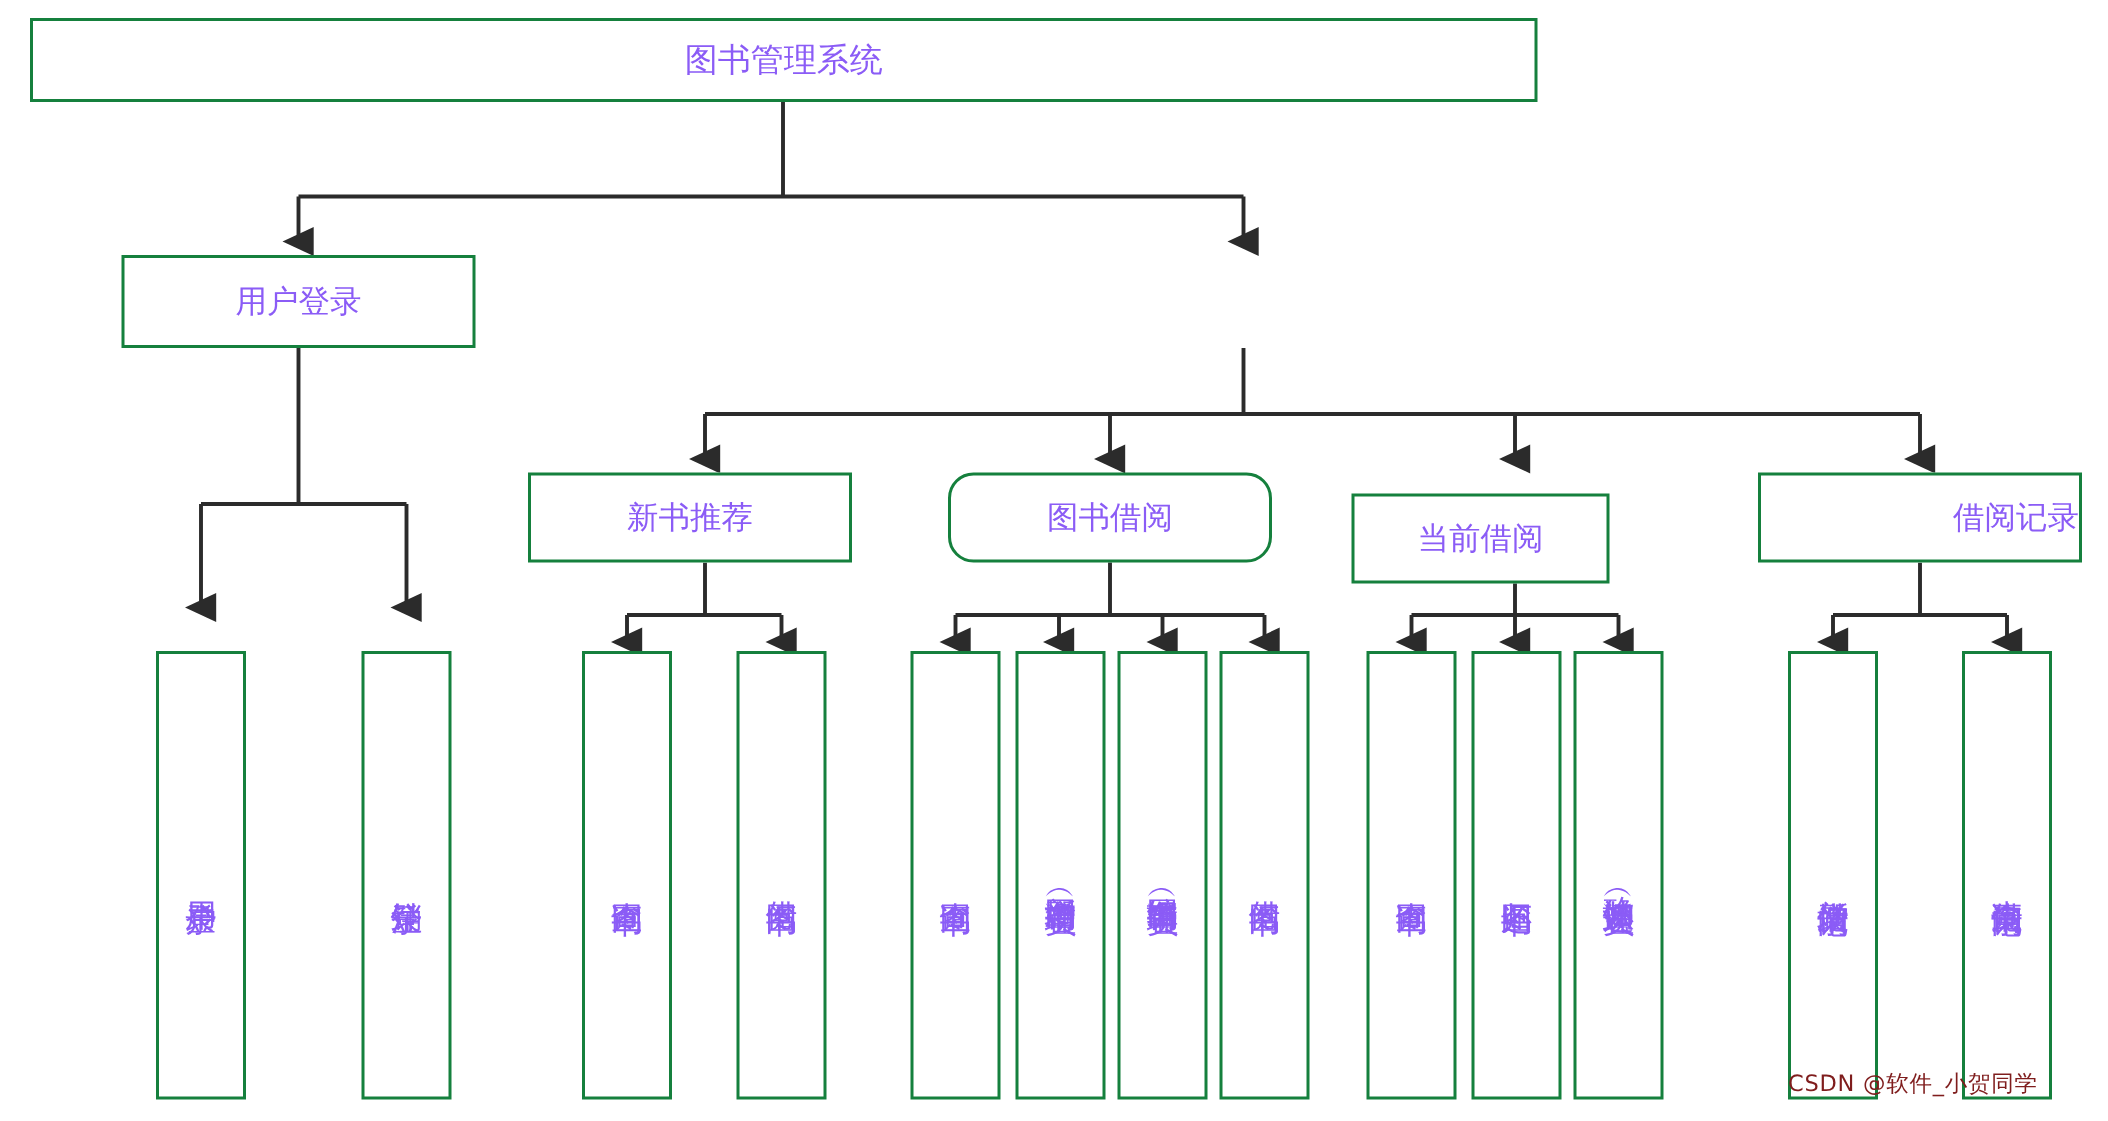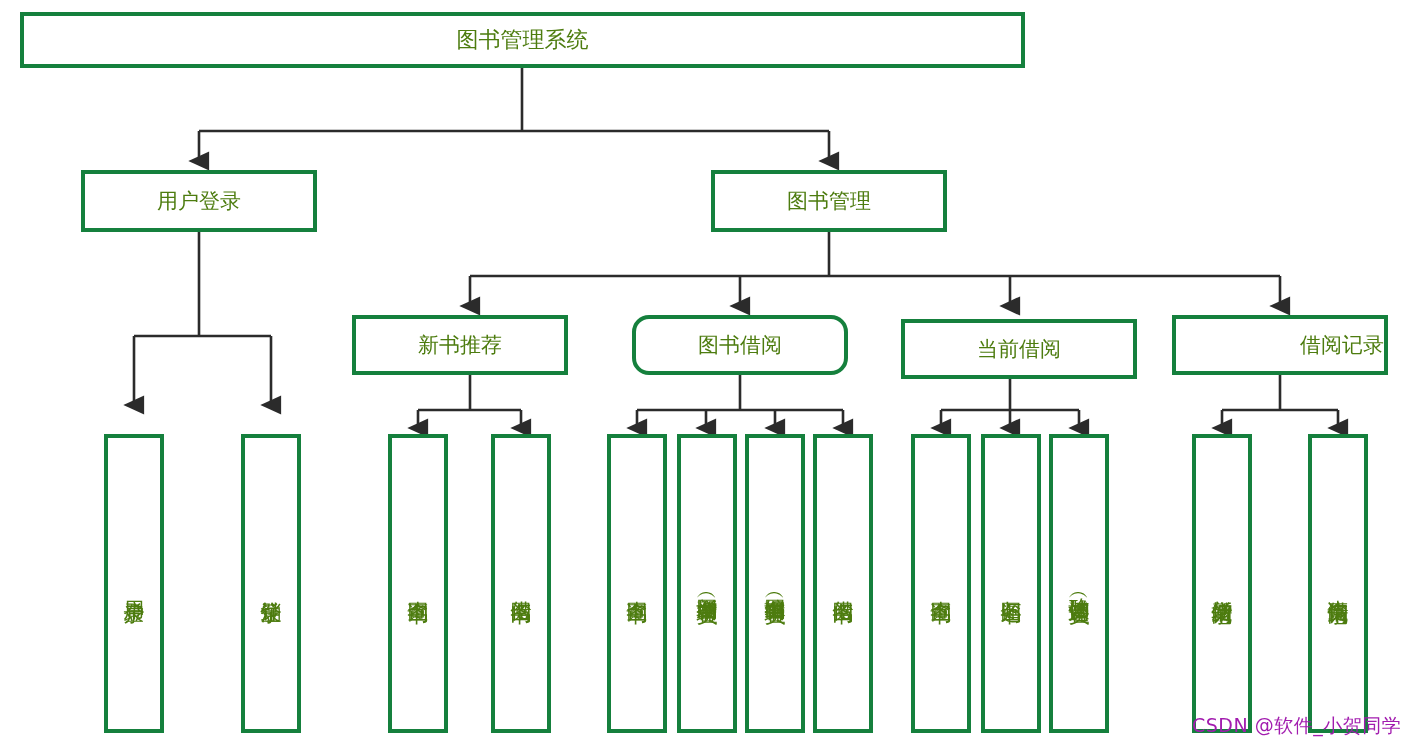--- a/index.html
+++ b/index.html
@@ -20,26 +20,26 @@
   svg#wires {
     position: absolute;
     left: 0;
     top: 0;
     width: 1405px;
     height: 747px;
   }
   .node {
     position: absolute;
     box-sizing: border-box;
-    border: 4px solid #15803d;
+    border: 2px solid #15803d;
     background: #ffffff;
     display: flex;
     align-items: center;
     justify-content: center;
-    color: #4d7c0f;
+    color: #8b5cf6;
   }
   .node.level0 { font-size: 22px; }
   .node.level1 { font-size: 21px; }
   .node.level2 { font-size: 21px; }
   .node.leaf {
     font-size: 21px;
     writing-mode: vertical-rl;
     text-orientation: upright;
     letter-spacing: 1px;
     align-items: flex-start;
@@ -54,22 +54,22 @@
   }
   .leaf-inner {
     width: 100%;
     height: 100%;
     display: flex;
     align-items: center;
     justify-content: center;
   }
   .watermark {
     position: absolute;
-    font-size: 19px;
-    color: #a21caf;
+    font-size: 15px;
+    color: #7f1d1d;
     white-space: nowrap;
     letter-spacing: 0.5px;
   }
 </style>
 </head>
 <body>
 
 <div id="canvas">
 
   <svg id="wires" viewBox="0 0 1405 747">
@@ -125,33 +125,30 @@
   </svg>
 
   <div class="node level0" style="left:20px; top:12px; width:1005px; height:56px;">
     <span>图书管理系统</span>
   </div>
 
   <div class="node level1" style="left:81px; top:170px; width:236px; height:62px;">
     <span>用户登录</span>
   </div>
 
-  <div class="node level1" style="left:711px; top:170px; width:236px; height:62px;">
-    <span>图书管理</span>
-  </div>
 
   <div class="node level2" style="left:352px; top:315px; width:216px; height:60px;">
     <span>新书推荐</span>
   </div>
 
   <div class="node level2" style="left:632px; top:315px; width:216px; height:60px;border-radius:17px;">
     <span>图书借阅</span>
   </div>
 
-  <div class="node level2" style="left:901px; top:319px; width:236px; height:60px;">
+  <div class="node level2" style="left:901px; top:329px; width:172px; height:60px;">
     <span>当前借阅</span>
   </div>
 
   <div class="node level2" style="left:1172px; top:315px; width:216px; height:60px;justify-content:flex-end;">
     <span>借阅记录</span>
   </div>
 
   <div class="node leaf" style="left:104px; top:434px; width:60px; height:299px;">
     <div class="leaf-inner">
       <span class="leaf-label">用户登录</span>

